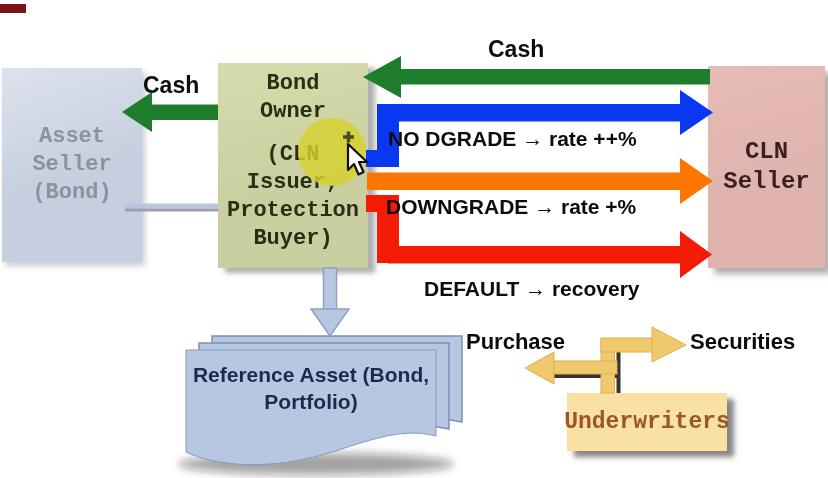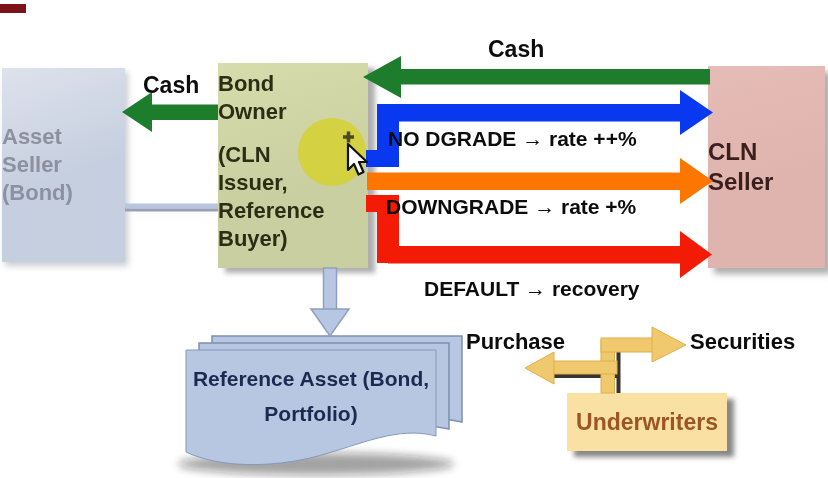--- a/index.html
+++ b/index.html
@@ -1,25 +1,25 @@
 <!DOCTYPE html>
 <html style="--arrow-green: #1d7d2d; --arrow-blue: #0839f0; --arrow-orange: #fd7700; --arrow-red: #f31b06; --arrow-yellow: #f0c96e; --shadow-line: #37332e; --asset-box: #c6cfdf; --asset-text: #8b919e; --bond-box: #c9cfa0; --bond-text: #2b2e15; --cln-box: #dfb3ae; --cln-text: #3a1f1d; --und-box: #f9e1a3; --und-text: #9b5526; --doc-blue: #b7c7e1; --doc-text: #1c2a52; --link-blue: #b9c5dd; --highlight: #d5d12d;"><head>
 <meta charset="utf-8">
 <style>
   html,body{margin:0;padding:0;background:#ffffff;}
   #stage{
     position:relative;width:828px;height:478px;overflow:hidden;background:#ffffff;
     font-family:"Liberation Sans","DejaVu Sans",sans-serif;font-weight:bold;
   }
   .abs{position:absolute;}
-  .box{box-sizing:border-box;text-align:left;}
+  .box{box-sizing:border-box;text-align:center;font-family:Liberation Mono, monospace;}
   .box .ln{display:block;}
 
   #asset-seller{
-    left:2px;top:68px;width:123px;height:194px;z-index:10;
+    left:2px;top:68px;width:140px;height:194px;z-index:10;
     background:linear-gradient(160deg,#dde2ec 0%,var(--asset-box,#c6cfdf) 55%);
     color:var(--asset-text,#8b919e);font-size:22px;line-height:28px;
     display:flex;flex-direction:column;justify-content:center;
     box-shadow:3px 4px 6px rgba(140,145,160,.45);
   }
   #bond-owner{
     left:218px;top:63px;width:150px;height:205px;z-index:10;
     background:linear-gradient(165deg,#d6dcab 0%,var(--bond-box,#c9cfa0) 60%);
     color:var(--bond-text,#2b2e15);font-size:22px;line-height:28px;padding-top:7px;
     box-shadow:7px 5px 5px rgba(110,110,112,.55);
@@ -42,21 +42,21 @@
   .lbl{z-index:40;color:#0c0c0c;white-space:nowrap;}
   #lbl-cash-top{left:488px;top:36px;width:100px;font-size:23px;}
   #lbl-cash-left{left:143px;top:72px;width:76px;font-size:23px;}
   #lbl-nodg{left:388px;top:127px;width:320px;font-size:21px;}
   #lbl-downg{left:386px;top:195px;width:320px;font-size:21px;}
   #lbl-default{left:424px;top:277px;width:290px;font-size:21px;}
   #lbl-purchase{left:466px;top:329px;width:126px;font-size:22px;}
   #lbl-securities{left:690px;top:329px;width:134px;font-size:22px;}
   #doc-text{
     left:186px;top:361px;width:250px;z-index:35;text-align:center;
-    color:var(--doc-text,#1c2a52);font-size:21px;line-height:35px;
+    color:var(--doc-text,#1c2a52);font-size:21px;line-height:27px;
   }
   #highlight-circle{
     left:298px;top:118px;width:68px;height:68px;border-radius:50%;
     background:var(--highlight,#d5d12d);opacity:.82;z-index:20;
   }
   #arrow-layer{left:0;top:0;z-index:30;pointer-events:none;}
   #cursor{left:334px;top:128px;z-index:50;}
   #stray-mark{left:0;top:4px;width:26px;height:9px;background:#7b1418;z-index:5;}
 </style>
 </head>
@@ -70,21 +70,21 @@
     <span class="ln">Asset</span>
     <span class="ln">Seller</span>
     <span class="ln">(Bond)</span>
   </div>
 
   <div id="bond-owner" class="abs box">
     <span class="ln">Bond</span>
     <span class="ln">Owner</span>
     <span class="ln gap">(CLN</span>
     <span class="ln">Issuer,</span>
-    <span class="ln">Reference</span>
+    <span class="ln">Protection</span>
     <span class="ln">Buyer)</span>
   </div>
 
   <div id="cln-buyers" class="abs box">
     <span class="ln">CLN</span>
     <span class="ln">Seller</span>
   </div>
 
   <div id="underwriters" class="abs box">
     <span>Underwriters</span>

